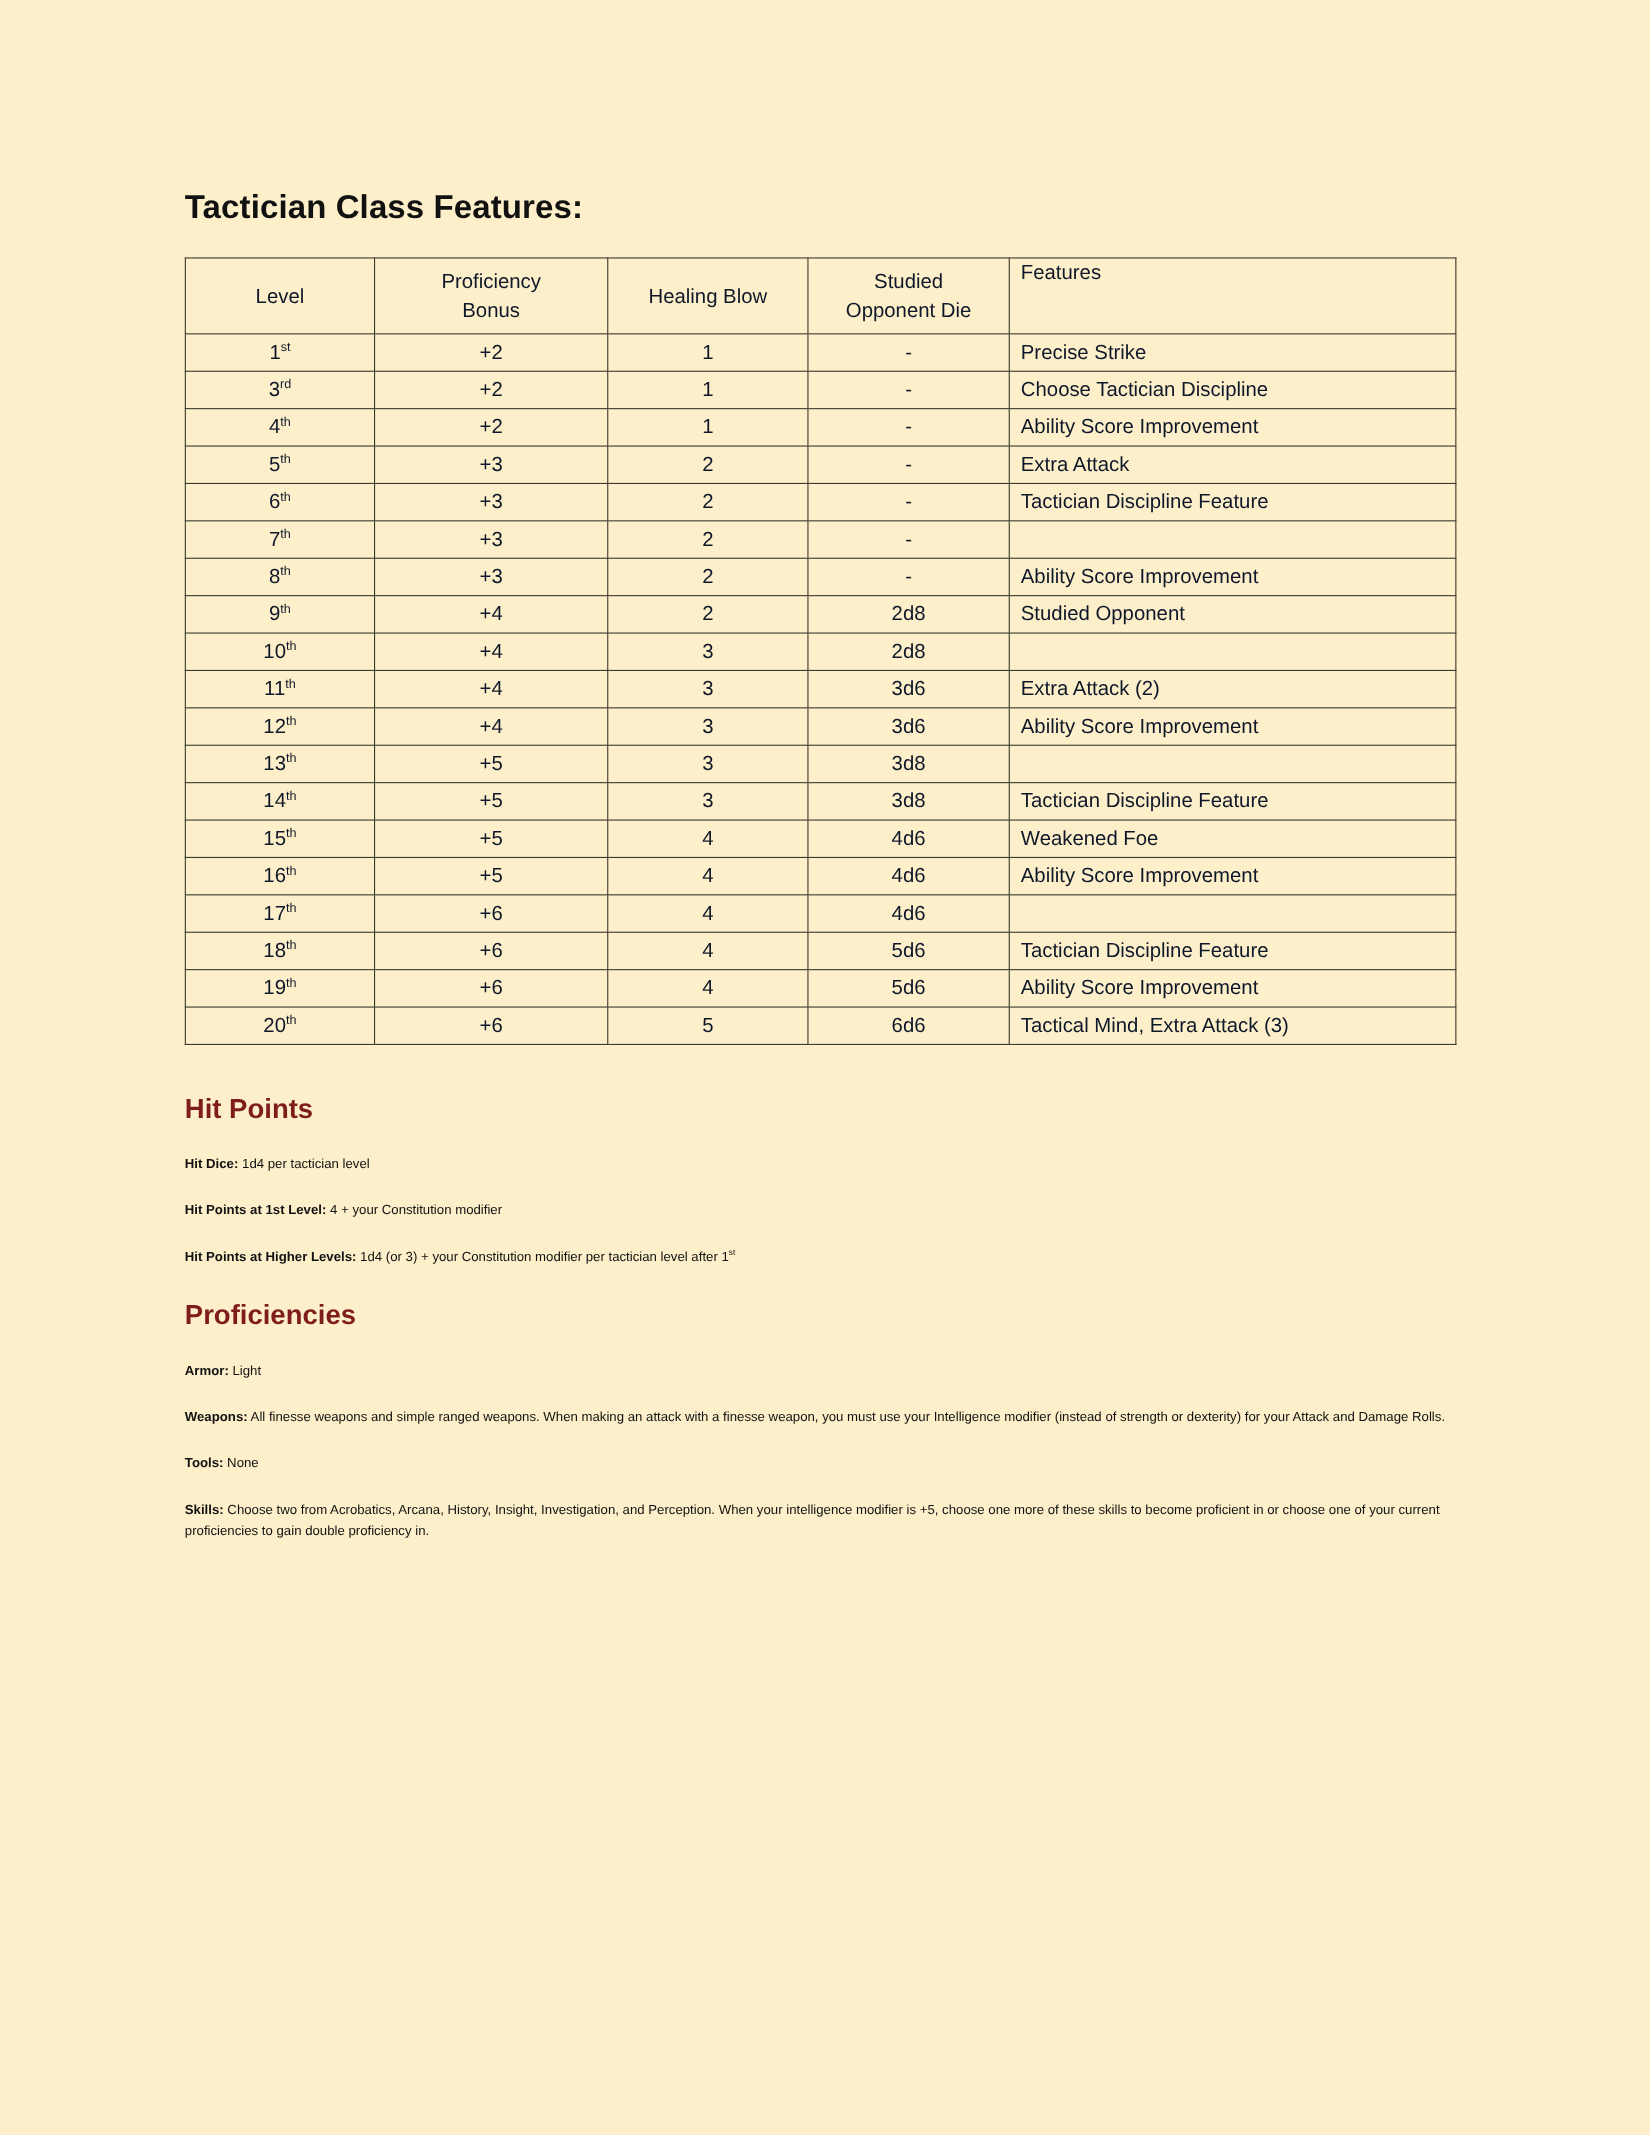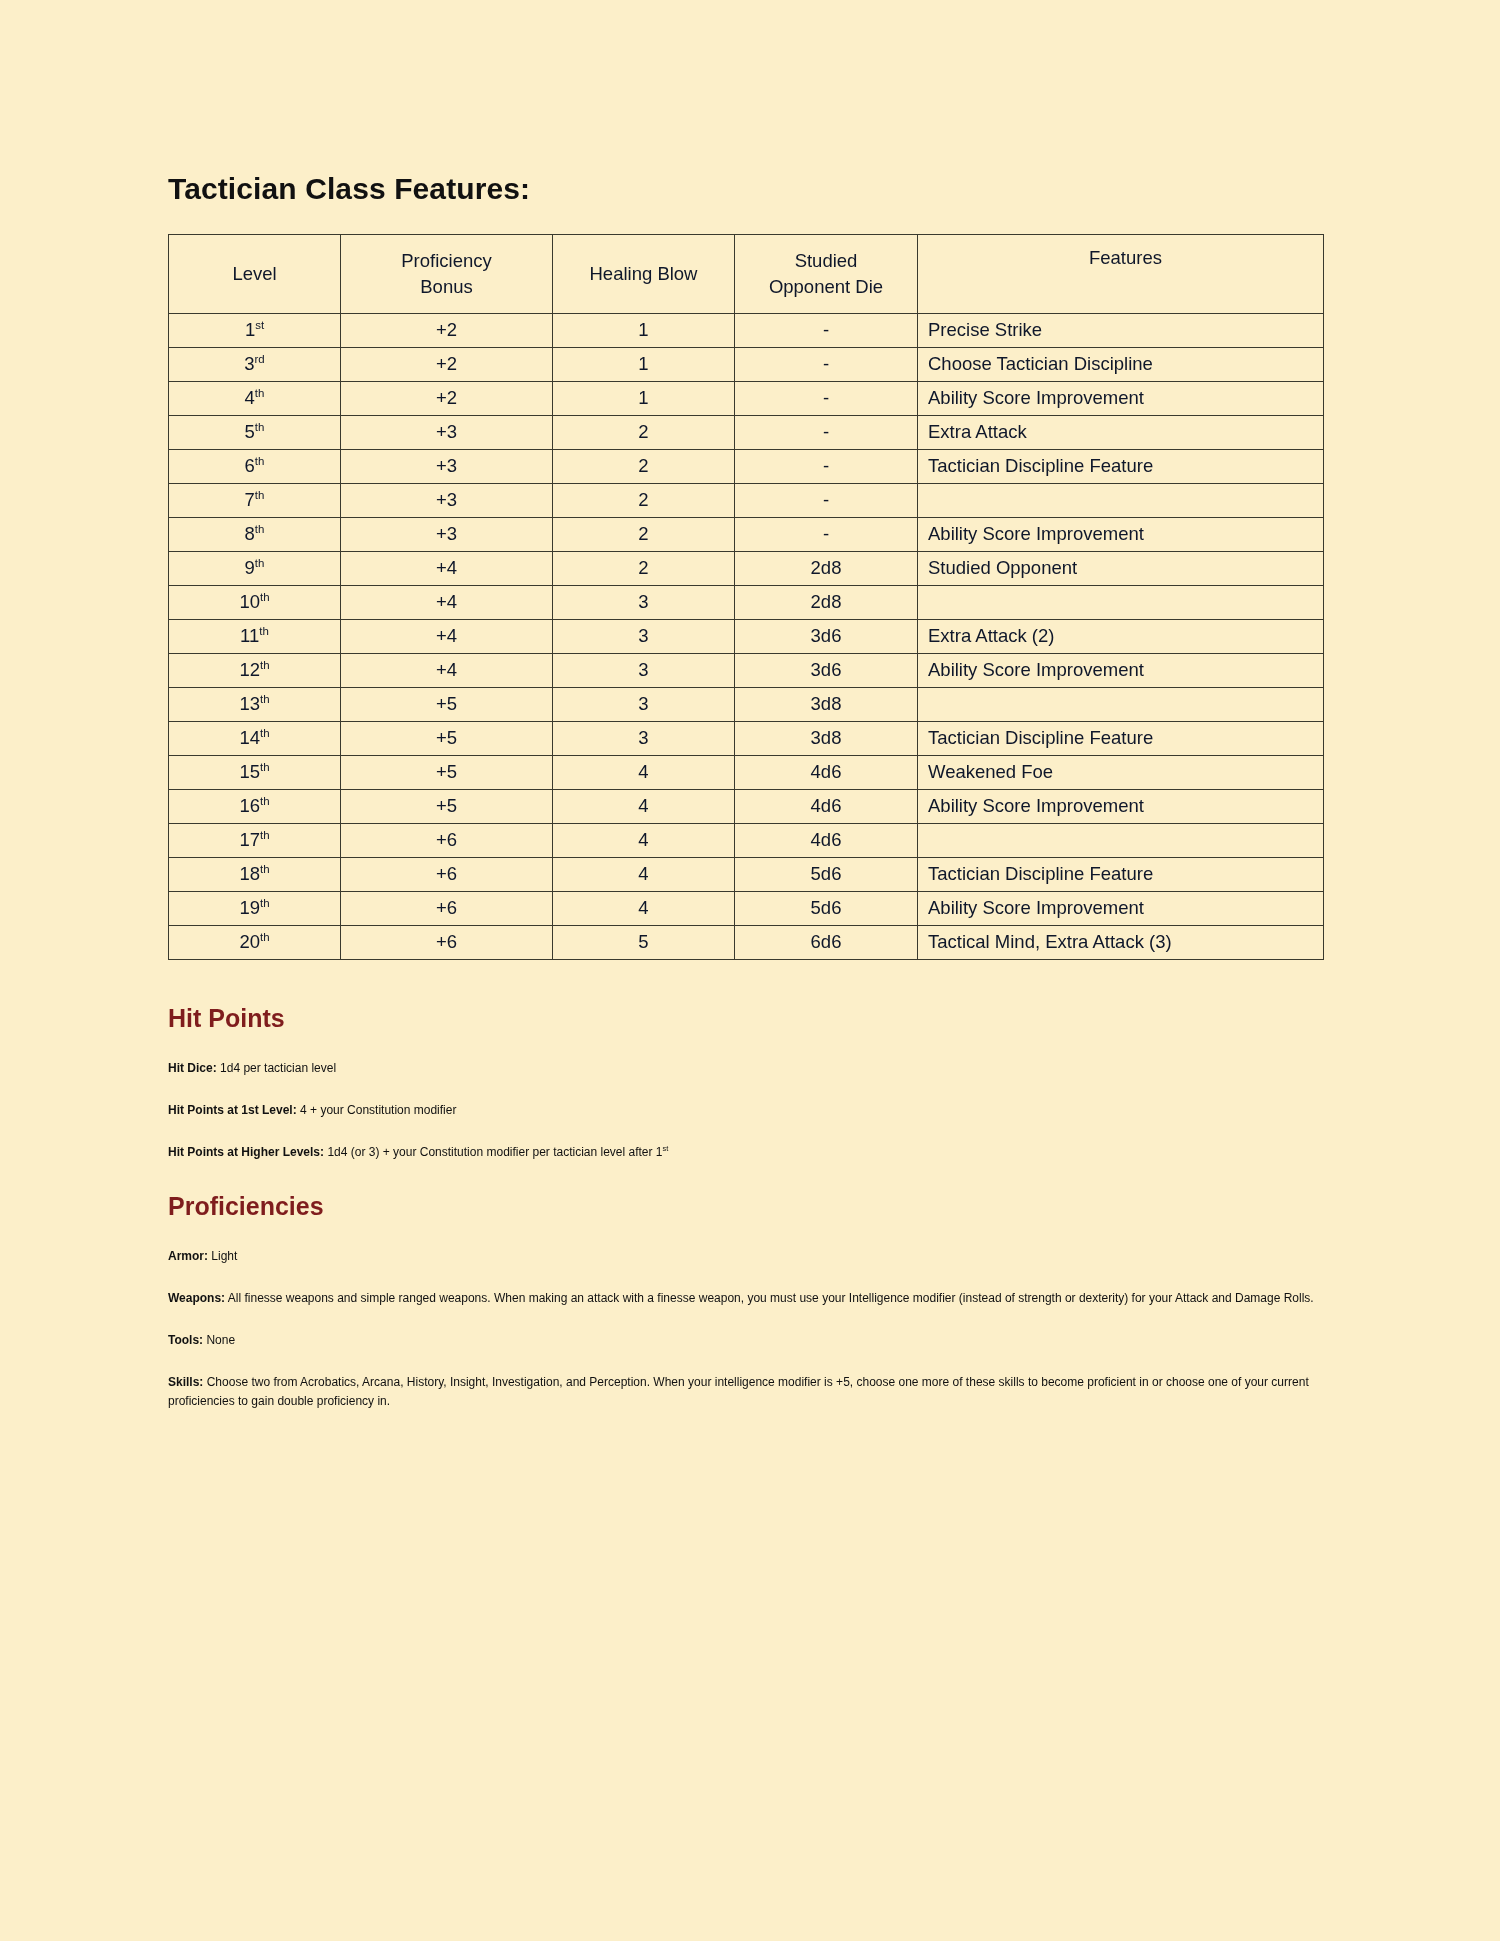--- a/index.html
+++ b/index.html
@@ -60,24 +60,23 @@
   col.c-studied  { width: 183px; }
   col.c-feat     { width: 406px; }
 
   thead td {
     text-align: center;
     height: 68px;
     line-height: 1.38;
     padding: 6px 4px;
   }
   thead td.feat-head {
-    text-align: center;
+    text-align: left;
     padding-left: 10px;
     vertical-align: top;
-    padding-top: 10px;
   }
 
   tbody td {
     height: 33px;
     text-align: center;
     line-height: 1.1;
   }
   tbody td.feat-cell {
     text-align: left;
     padding-left: 10px;

